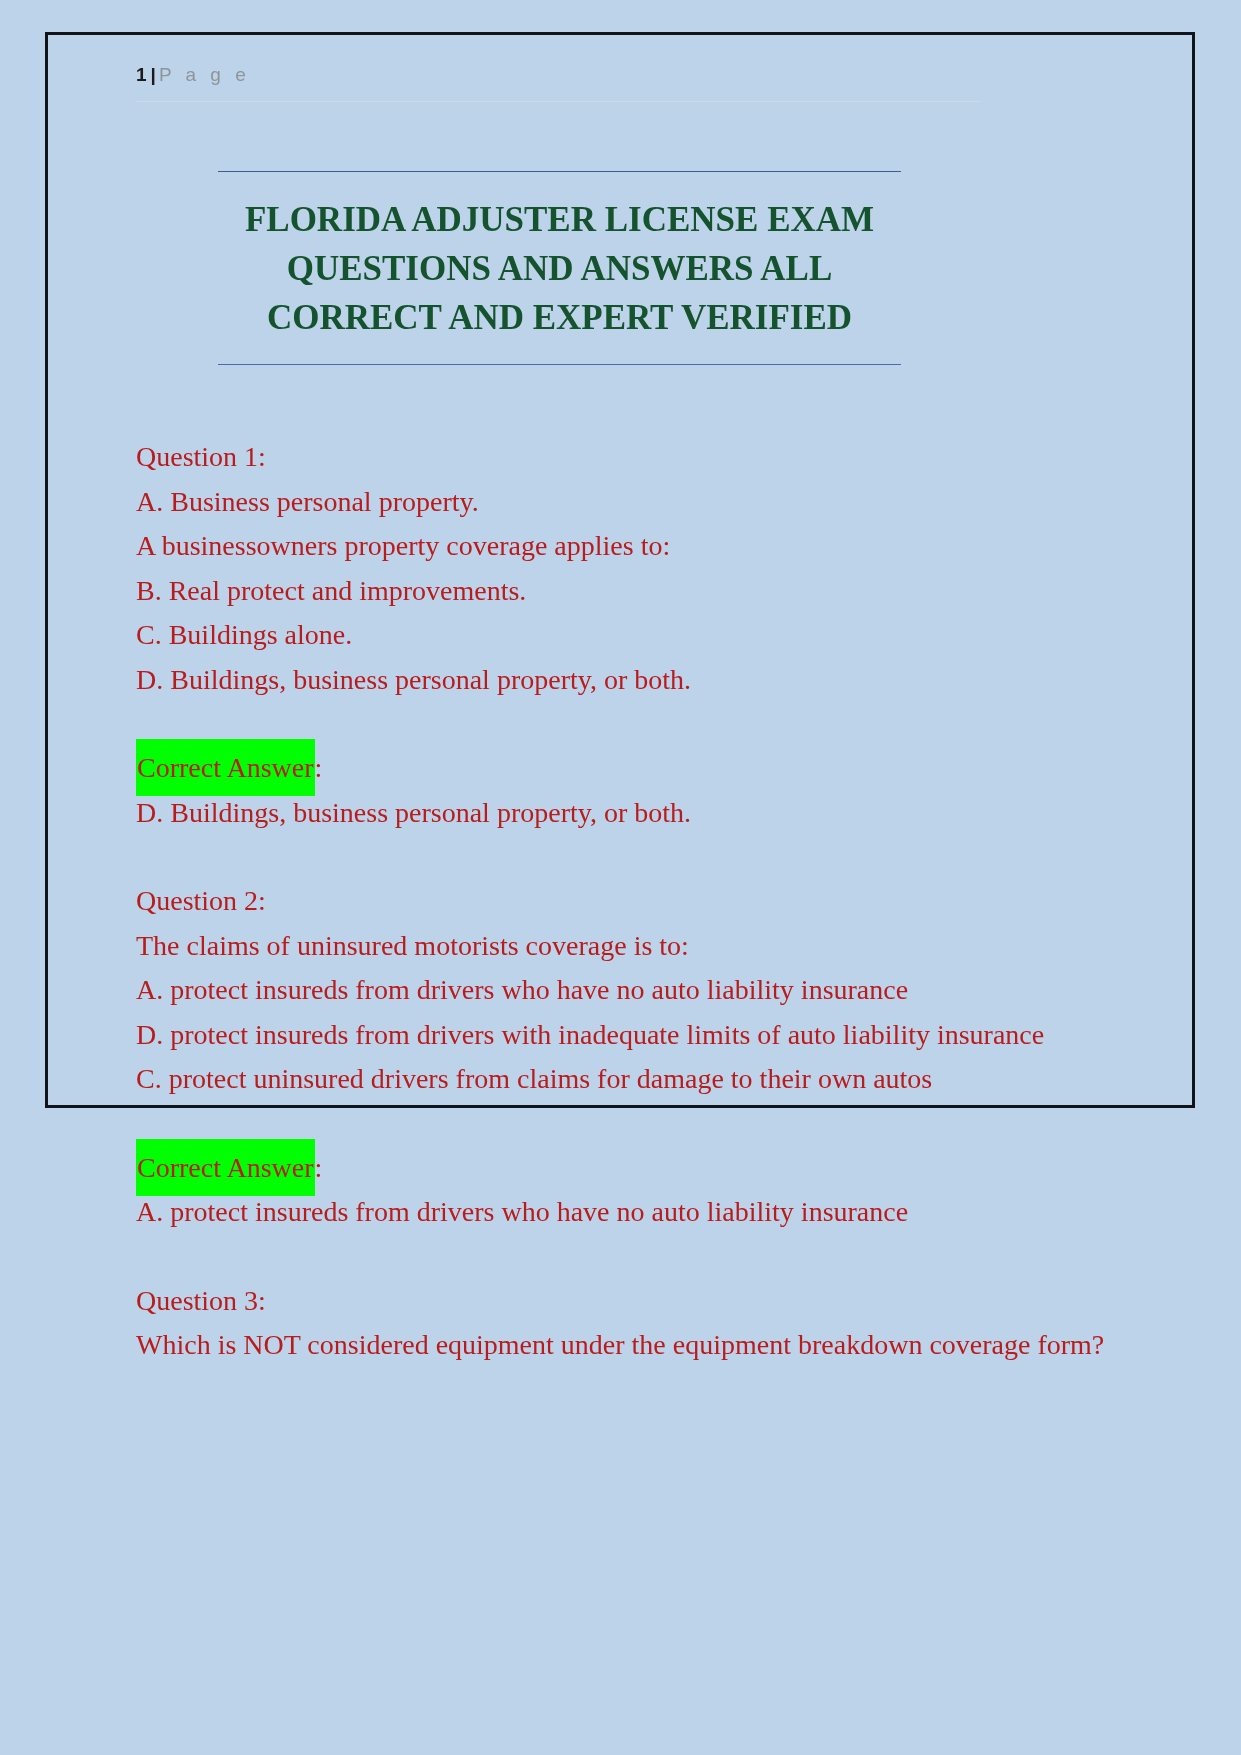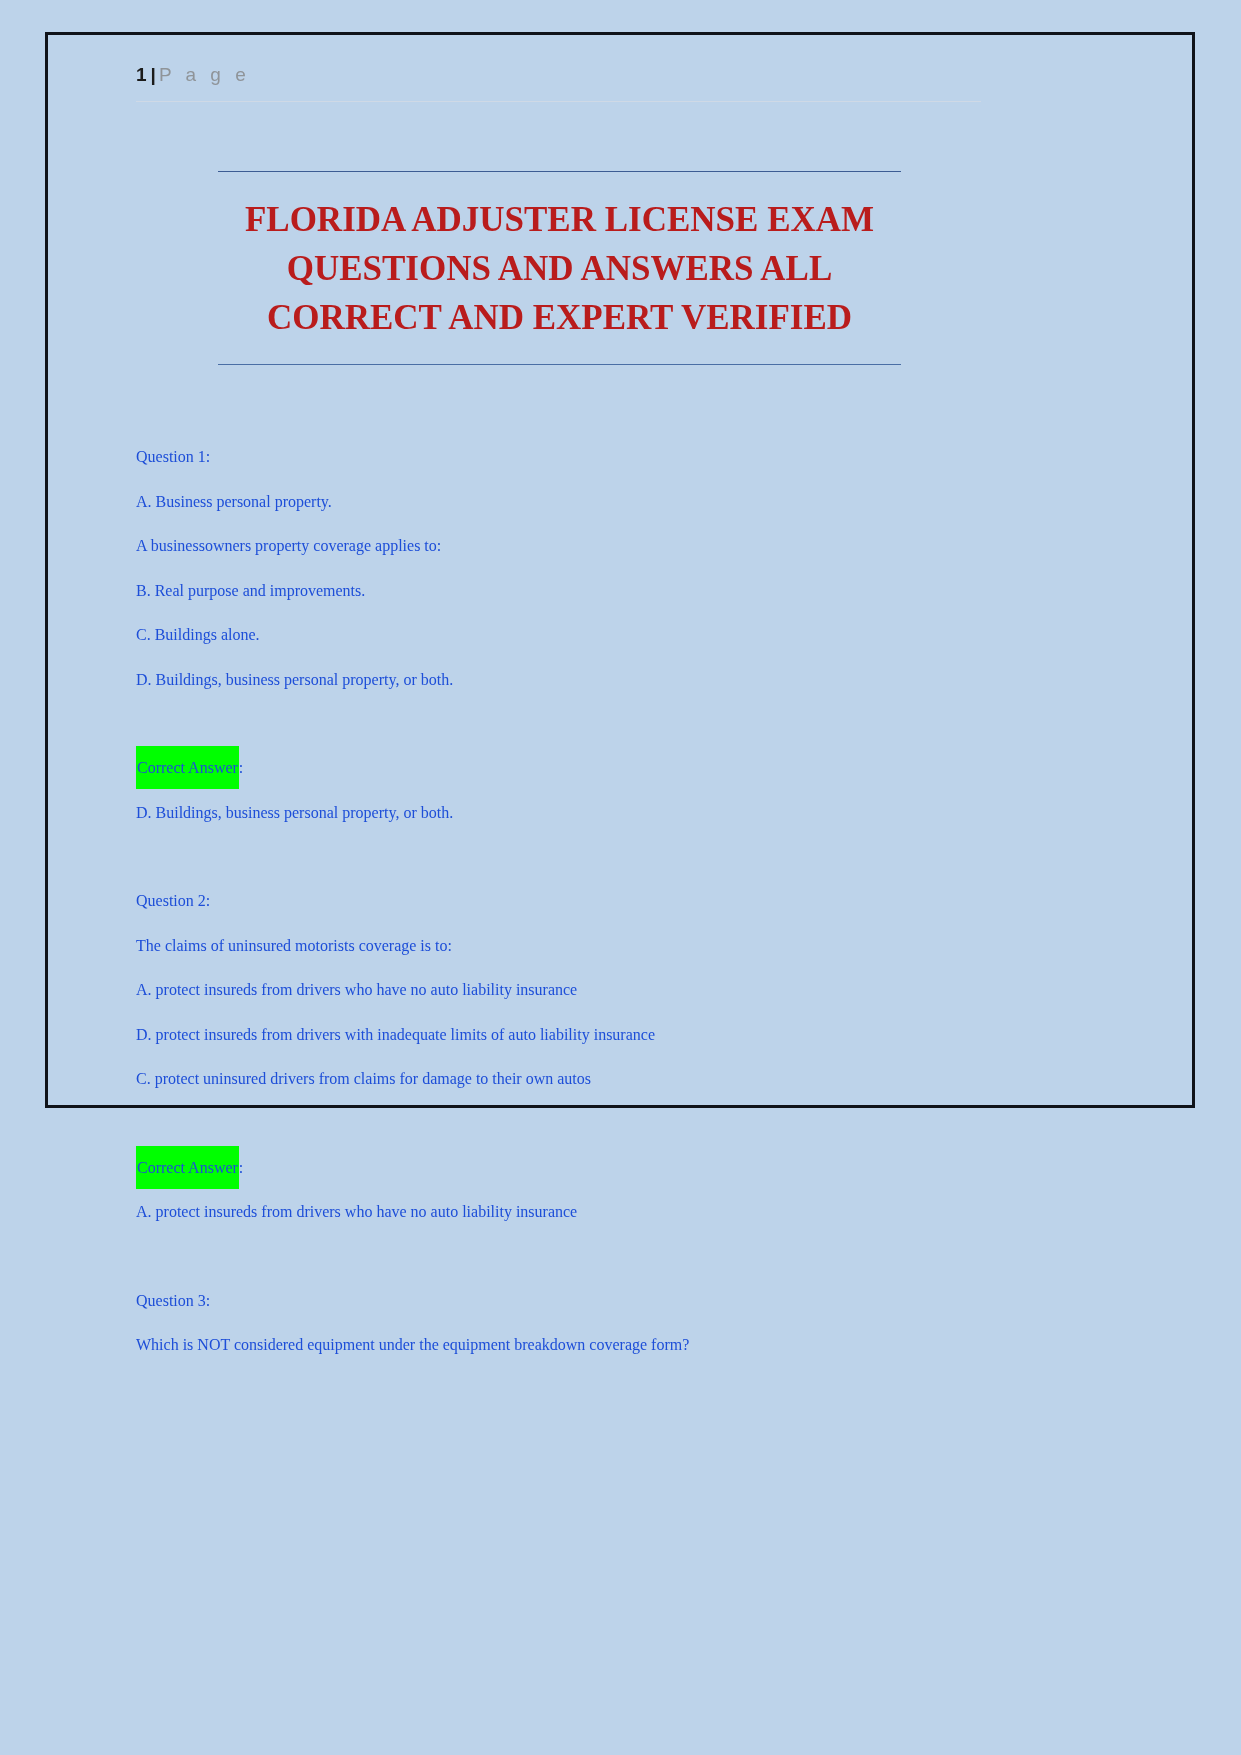--- a/index.html
+++ b/index.html
@@ -76,37 +76,37 @@
   .title-rule {
     height: 1px;
     background: #3c5c93;
     width: 100%;
   }
   .title-rule.bottom {
     background: #4a6ea5;
   }
   .doc-title {
     text-align: center;
-    color: #b91c1c;
+    color: #14532d;
     font-weight: bold;
     font-size: 35px;
     line-height: 49px;
     padding: 23px 0 22px 0;
     font-family: "Liberation Serif", "DejaVu Serif", serif;
   }
   .doc-title .tline {
     display: block;
     white-space: nowrap;
   }
 
   
   .doc-body {
     margin-top: 70px;
-    color: #1d4ed8;
-    font-size: 16px;
+    color: #b91c1c;
+    font-size: 28px;
     line-height: 44.5px;
   }
   .doc-body p {
     margin: 0;
     padding: 0;
     white-space: nowrap;
   }
   .p-gap {
     height: 44px;
   }
@@ -135,21 +135,21 @@
       </div>
       <div class="title-rule bottom"></div>
     </div>
 
     <div class="doc-body">
 
       <div>
         <p>Question 1:</p>
         <p>A. Business personal property.</p>
         <p>A businessowners property coverage applies to:</p>
-        <p>B. Real purpose and improvements.</p>
+        <p>B. Real protect and improvements.</p>
         <p>C. Buildings alone.</p>
         <p>D. Buildings, business personal property, or both.</p>
         <div class="p-gap"></div>
         <p><span class="hl">Correct Answer</span><span>:</span></p>
         <p>D. Buildings, business personal property, or both.</p>
       </div>
 
       <div class="p-gap"></div>
 
       <div>

